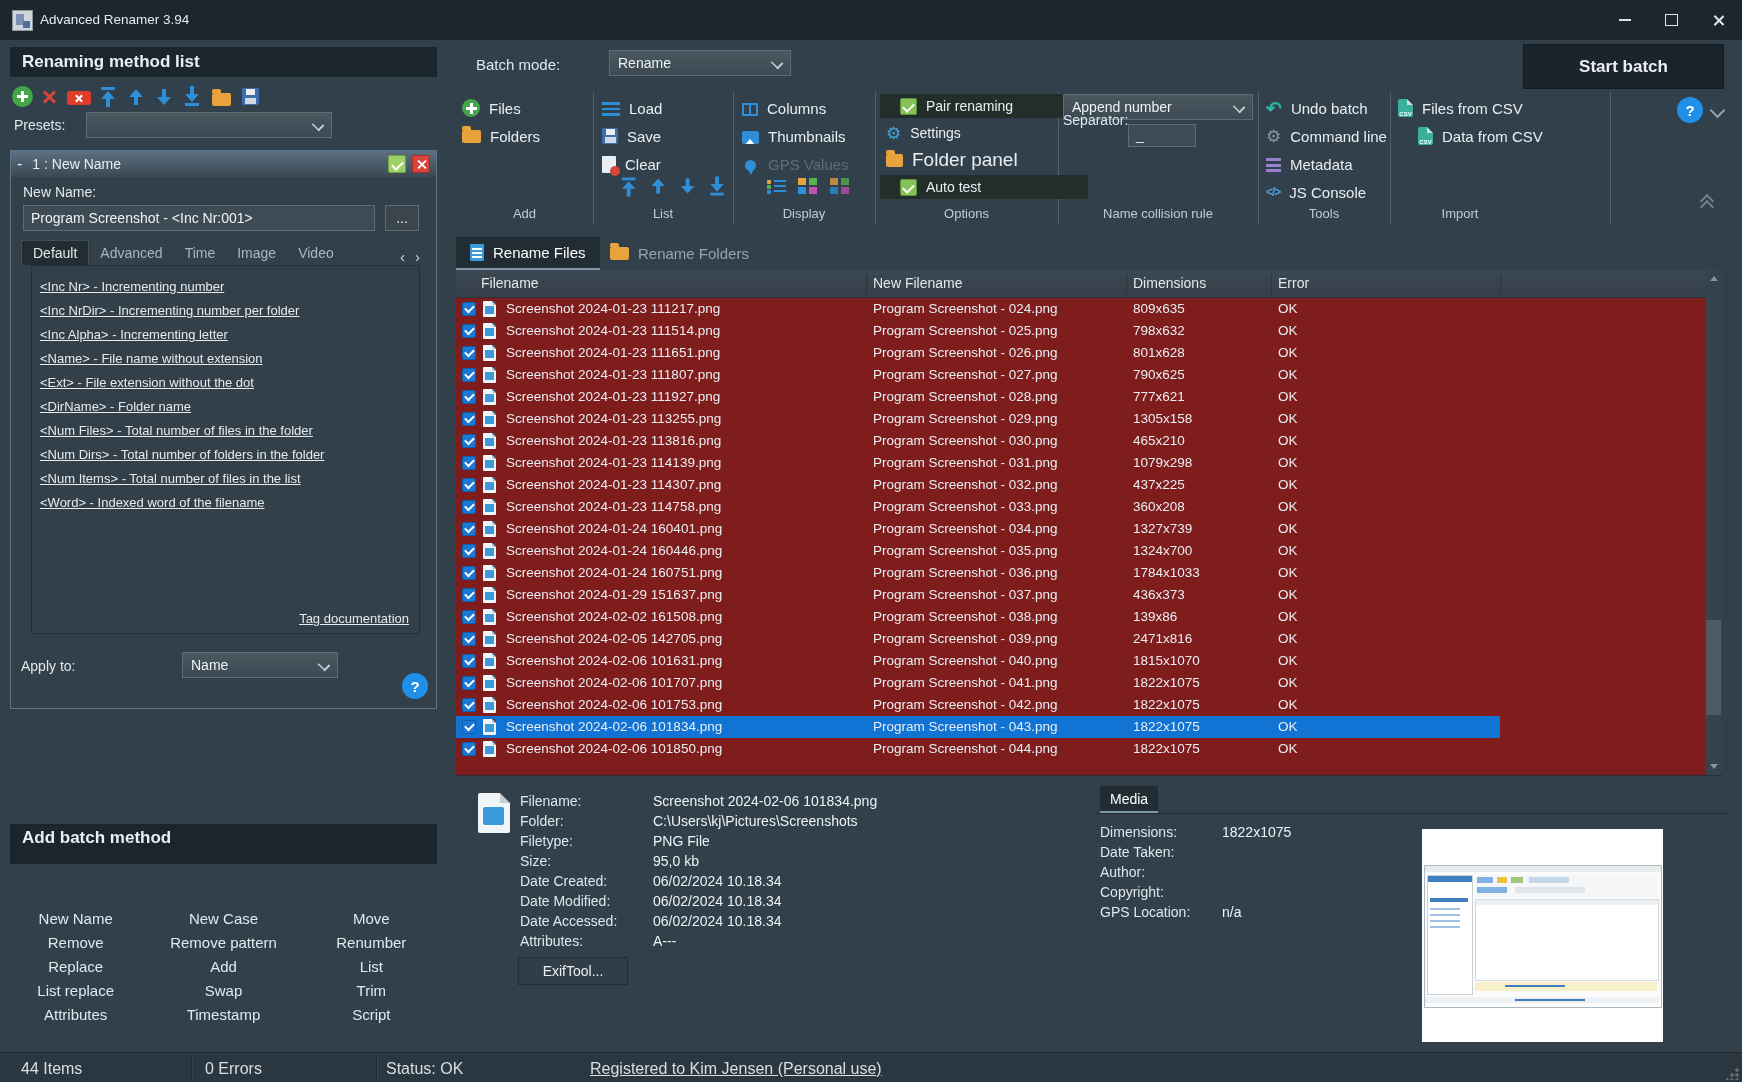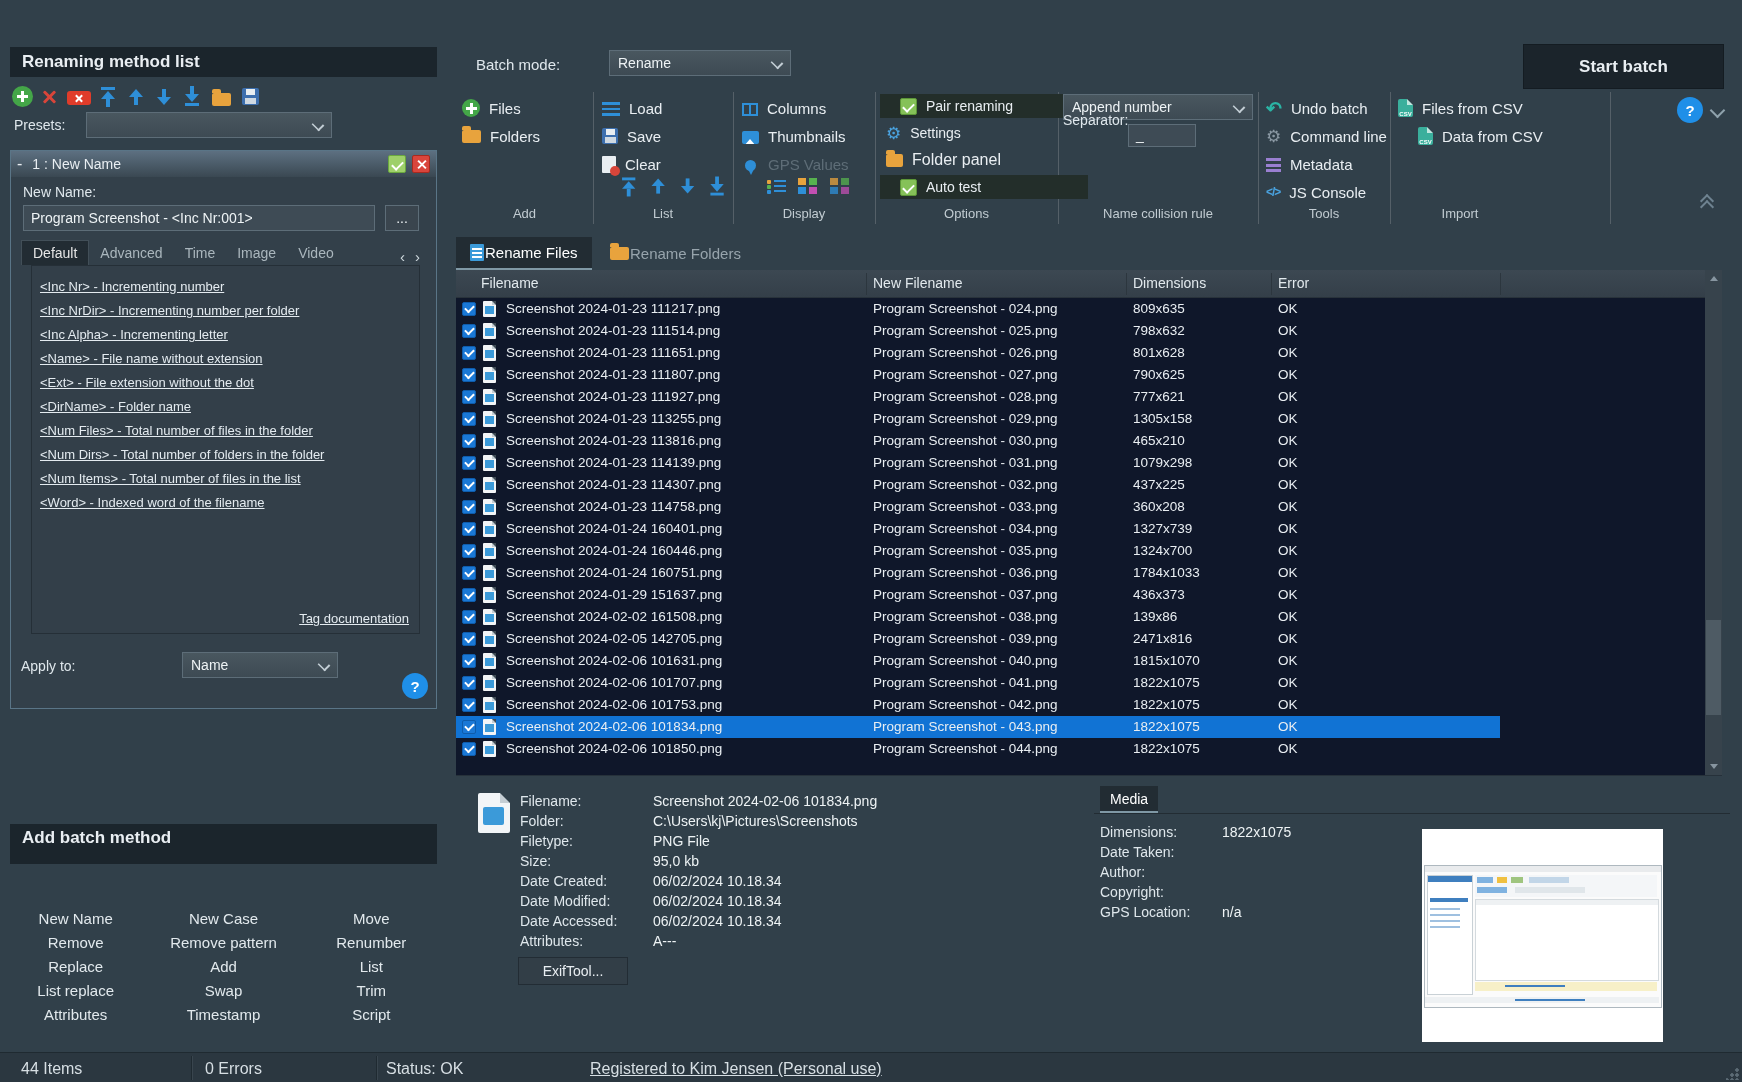--- a/index.html
+++ b/index.html
@@ -115,24 +115,24 @@
   .ab-grid{position:absolute;left:10px;top:908px;width:427px;display:grid;grid-template-columns:1fr 1.25fr 1fr;row-gap:3px;}
   .ab-grid span{text-align:center;font-size:15px;line-height:21px;color:#e2e9ed;cursor:pointer;}
   
   .startbatch{position:absolute;left:1523px;top:44px;width:199px;height:43px;background:#1b242b;border:1px solid #141c22;
               font-weight:bold;font-size:17px;display:flex;align-items:center;justify-content:center;}
   .chev-sm{width:9px;height:9px;border-right:2px solid #8fa2ac;border-bottom:2px solid #8fa2ac;transform:rotate(45deg);}
   .dblchev{position:absolute;width:10px;height:12px;}
   .dblchev:before,.dblchev:after{content:'';position:absolute;left:0;width:8px;height:8px;border-left:2px solid #6f8391;border-top:2px solid #6f8391;transform:rotate(45deg);}
   .dblchev:before{top:0;} .dblchev:after{top:6px;}
   
-  .main-tab{position:absolute;top:237px;height:33px;display:flex;align-items:center;gap:1px;padding:0 14px;font-size:15px;box-sizing:border-box;}
+  .main-tab{position:absolute;top:237px;height:33px;display:flex;align-items:center;gap:9px;padding:0 14px;font-size:15px;box-sizing:border-box;}
   .main-tab.active{background:#222c33;border-bottom:2px solid #7f98a5;color:#fff;}
   .main-tab.inactive{color:#97a4ac;}
-  .table{position:absolute;left:456px;top:270px;width:1266px;height:505px;background:#0f172a;text-decoration:underline;}
+  .table{position:absolute;left:456px;top:270px;width:1266px;height:505px;background:#7f1d1d;text-decoration:underline;}
   .thead{position:absolute;left:0;top:0;width:1249px;height:28px;background:linear-gradient(#3c4852,#343f49);border-bottom:1px solid #29333b;box-sizing:border-box;}
   .thead span{position:absolute;top:5px;font-size:14px;color:#e2e9ed;}
   .thead .hsep{position:absolute;top:3px;width:1px;height:22px;background:#2c363e;}
   .tbody{position:absolute;left:0;top:28px;width:1249px;}
   .trow{position:relative;height:22px;width:1044px;font-size:13.5px;}
   .trow.selected{background:#1173d4;}
   .trow span.rc{position:absolute;line-height:22px;white-space:nowrap;}
   .r-cb{position:absolute;left:6px;top:4px;}
   .r-fi{position:absolute;left:27px;top:3px;}
   .r-name{left:50px;} .r-new{left:417px;} .r-dim{left:677px;} .r-err{left:822px;}
@@ -182,20 +182,35 @@
                    radial-gradient(circle 1.5px at 6px 8px,#5c6b75 1.5px,transparent 2px),
                    radial-gradient(circle 1.5px at 11px 13px,#5c6b75 1.5px,transparent 2px),
                    radial-gradient(circle 1.5px at 6px 13px,#5c6b75 1.5px,transparent 2px),
                    radial-gradient(circle 1.5px at 1px 13px,#5c6b75 1.5px,transparent 2px);}
 </style>
 </head>
 <body>
 
 <div class="app">
 
+  <div class="titlebar">
+    <div class="app-icon"></div>
+    <div class="win-title">Advanced Renamer 3.94</div>
+    <div class="win-controls">
+      <div class="win-btn">
+          <div class="glyph-min"></div>
+        </div>
+      <div class="win-btn">
+          <div class="glyph-max"></div>
+        </div>
+      <div class="win-btn">
+          <div class="glyph-close"></div>
+        </div>
+    </div>
+  </div>
 
   <div class="panel-hdr" style="top:47px;">Renaming method list</div>
 
   <div class="mtool" style="left:12px;gap:0;">
     <div style="width:28px;">
         <div class="ic-plus" style="position:relative;display:flex;"></div>
       </div>
     <div style="width:27px;">
         <div class="ic-x"></div>
       </div>
@@ -400,21 +415,21 @@
         <i class="ck"></i>
       </span>
     <span style="font-size:14px;">Pair renaming</span>
   </div>
   <div class="tb-item" style="left:886px;top:121px;">
     <span class="ic-gear">⚙</span>
     <span style="font-size:14px;">Settings</span>
   </div>
   <div class="tb-item" style="left:886px;top:148px;">
     <div class="ic-folder" style="margin-top:0;width:17px;"></div>
-    <span style="font-size:16px;">Folder panel</span>
+    <span style="font-size:19px;">Folder panel</span>
   </div>
   <div class="tb-item hl" style="left:886px;top:175px;width:168px;">
     <span class="cbx-green">
         <i class="ck"></i>
       </span>
     <span style="font-size:14px;">Auto test</span>
   </div>
   <div class="caption" style="left:875px;width:183px;">Options</div>
 
   <div class="select" style="left:1063px;top:94px;width:190px;">

